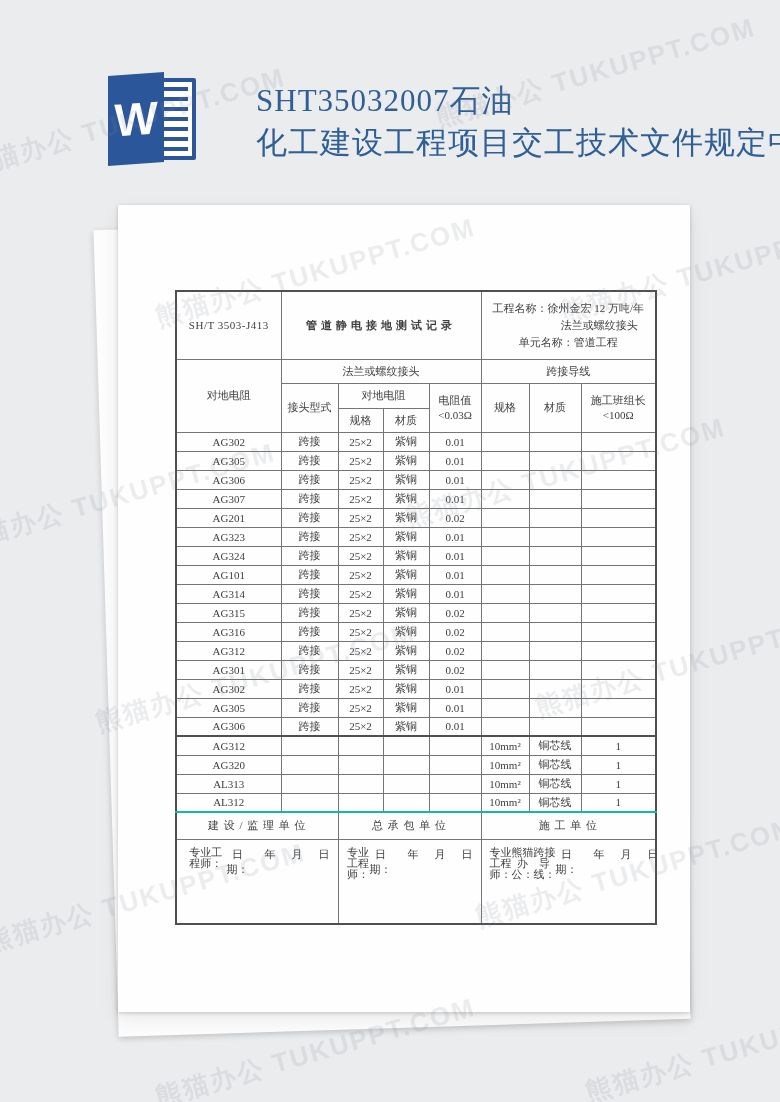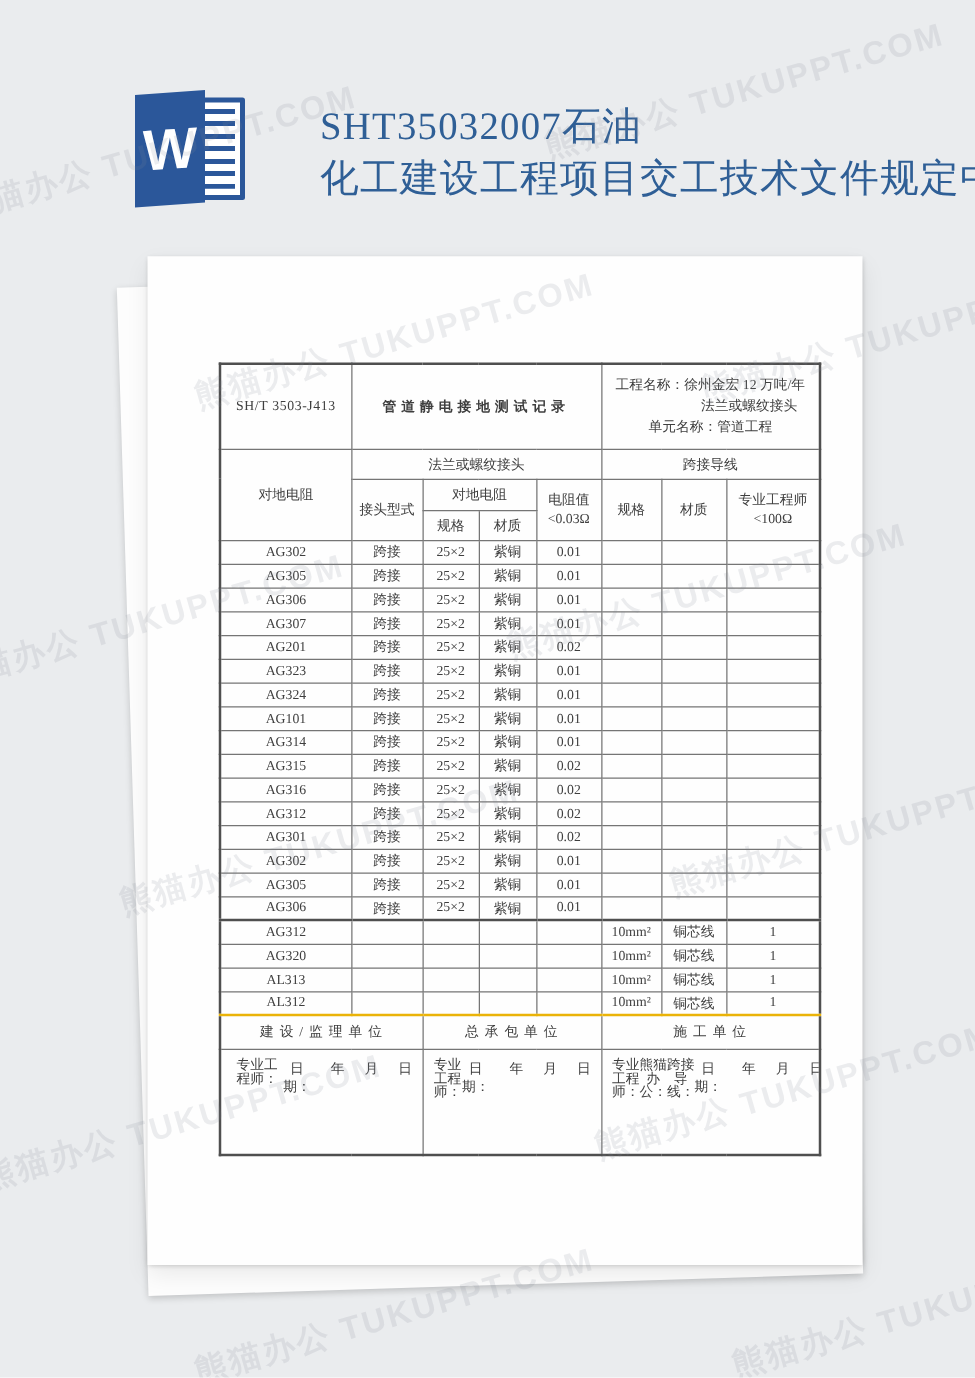--- a/index.html
+++ b/index.html
@@ -93,21 +93,21 @@
   tr.f-body{height:83px}
 
   td.c-formno{text-align:left;padding-left:5px;font-size:11px;letter-spacing:0.5px;}
   td.c-title{font-size:15px;letter-spacing:4px;font-weight:bold;}
   td.c-proj{text-align:left;padding:4px 6px;font-size:11px;line-height:1.55;}
   td.c-proj .indent{padding-left:62px;}
   td.hd{font-size:11.5px;}
   td.hd .sub{display:block;line-height:1.35;}
 
   #lower-rows tr:first-child td{border-top:2px solid #4f4f4f;}
-  tbody.footer tr:first-child td{border-top:2px solid #eab308;}
+  tbody.footer tr:first-child td{border-top:2px solid #14b8a6;}
 
   td.f-unit{font-size:12px;letter-spacing:1px;}
   td.f-cell{vertical-align:top;text-align:left;}
   .f-inner{display:flex;flex-direction:row;height:83px;box-sizing:border-box;padding:7px 8px 5px 8px;}
   .f-line{font-size:11px;line-height:1.0;margin-bottom:9px;}
   .f-spacer{flex:1;}
   .f-date{display:flex;font-size:11px;}
   .f-date .ymd{margin-left:auto;display:flex;}
   .f-date .ymd span{margin-left:16px;}
 </style>
@@ -178,21 +178,21 @@
         <tr class="r-h2">
           <td class="hd" rowspan="2">接头型式</td>
           <td class="hd" colspan="2">对地电阻</td>
           <td class="hd" rowspan="2">
             <span class="sub">电阻值</span>
             <span class="sub">&lt;0.03Ω</span>
           </td>
           <td class="hd" rowspan="2">规格</td>
           <td class="hd" rowspan="2">材质</td>
           <td class="hd" rowspan="2">
-            <span class="sub">专业工程师</span>
+            <span class="sub">施工班组长</span>
             <span class="sub">&lt;100Ω</span>
           </td>
         </tr>
         <tr class="r-h3">
           <td class="hd">规格</td>
           <td class="hd">材质</td>
         </tr>
       </tbody>
 
       <tbody id="main-rows">

